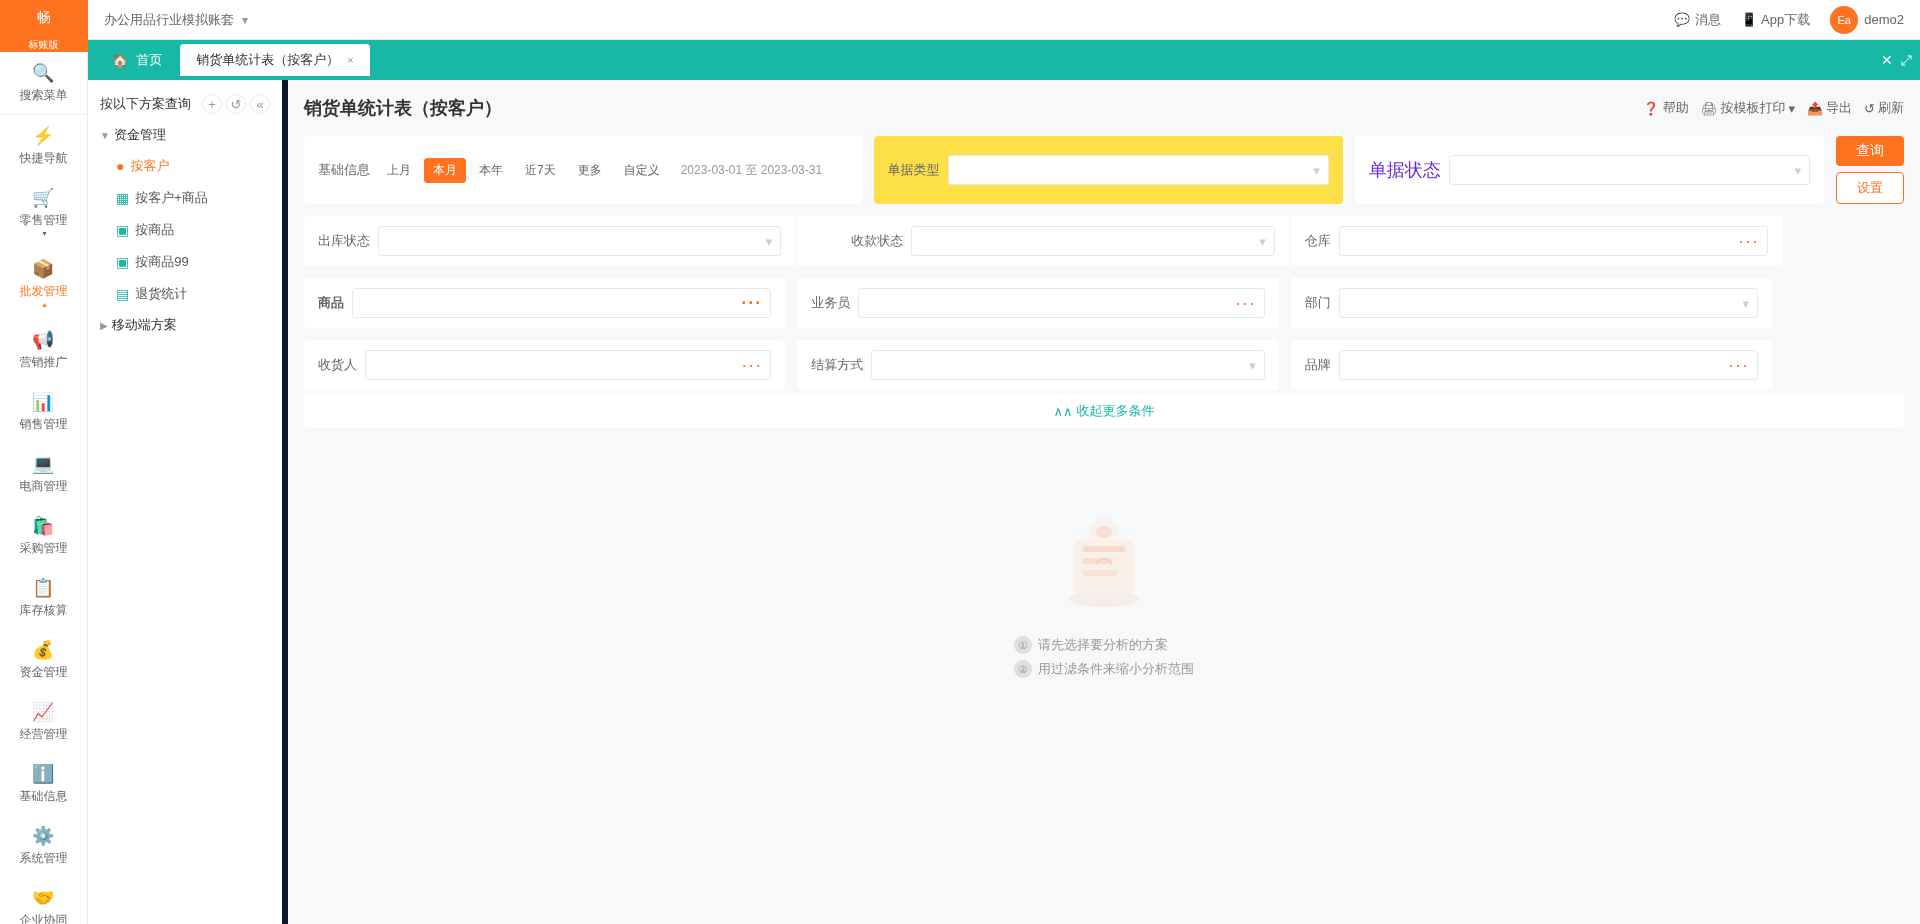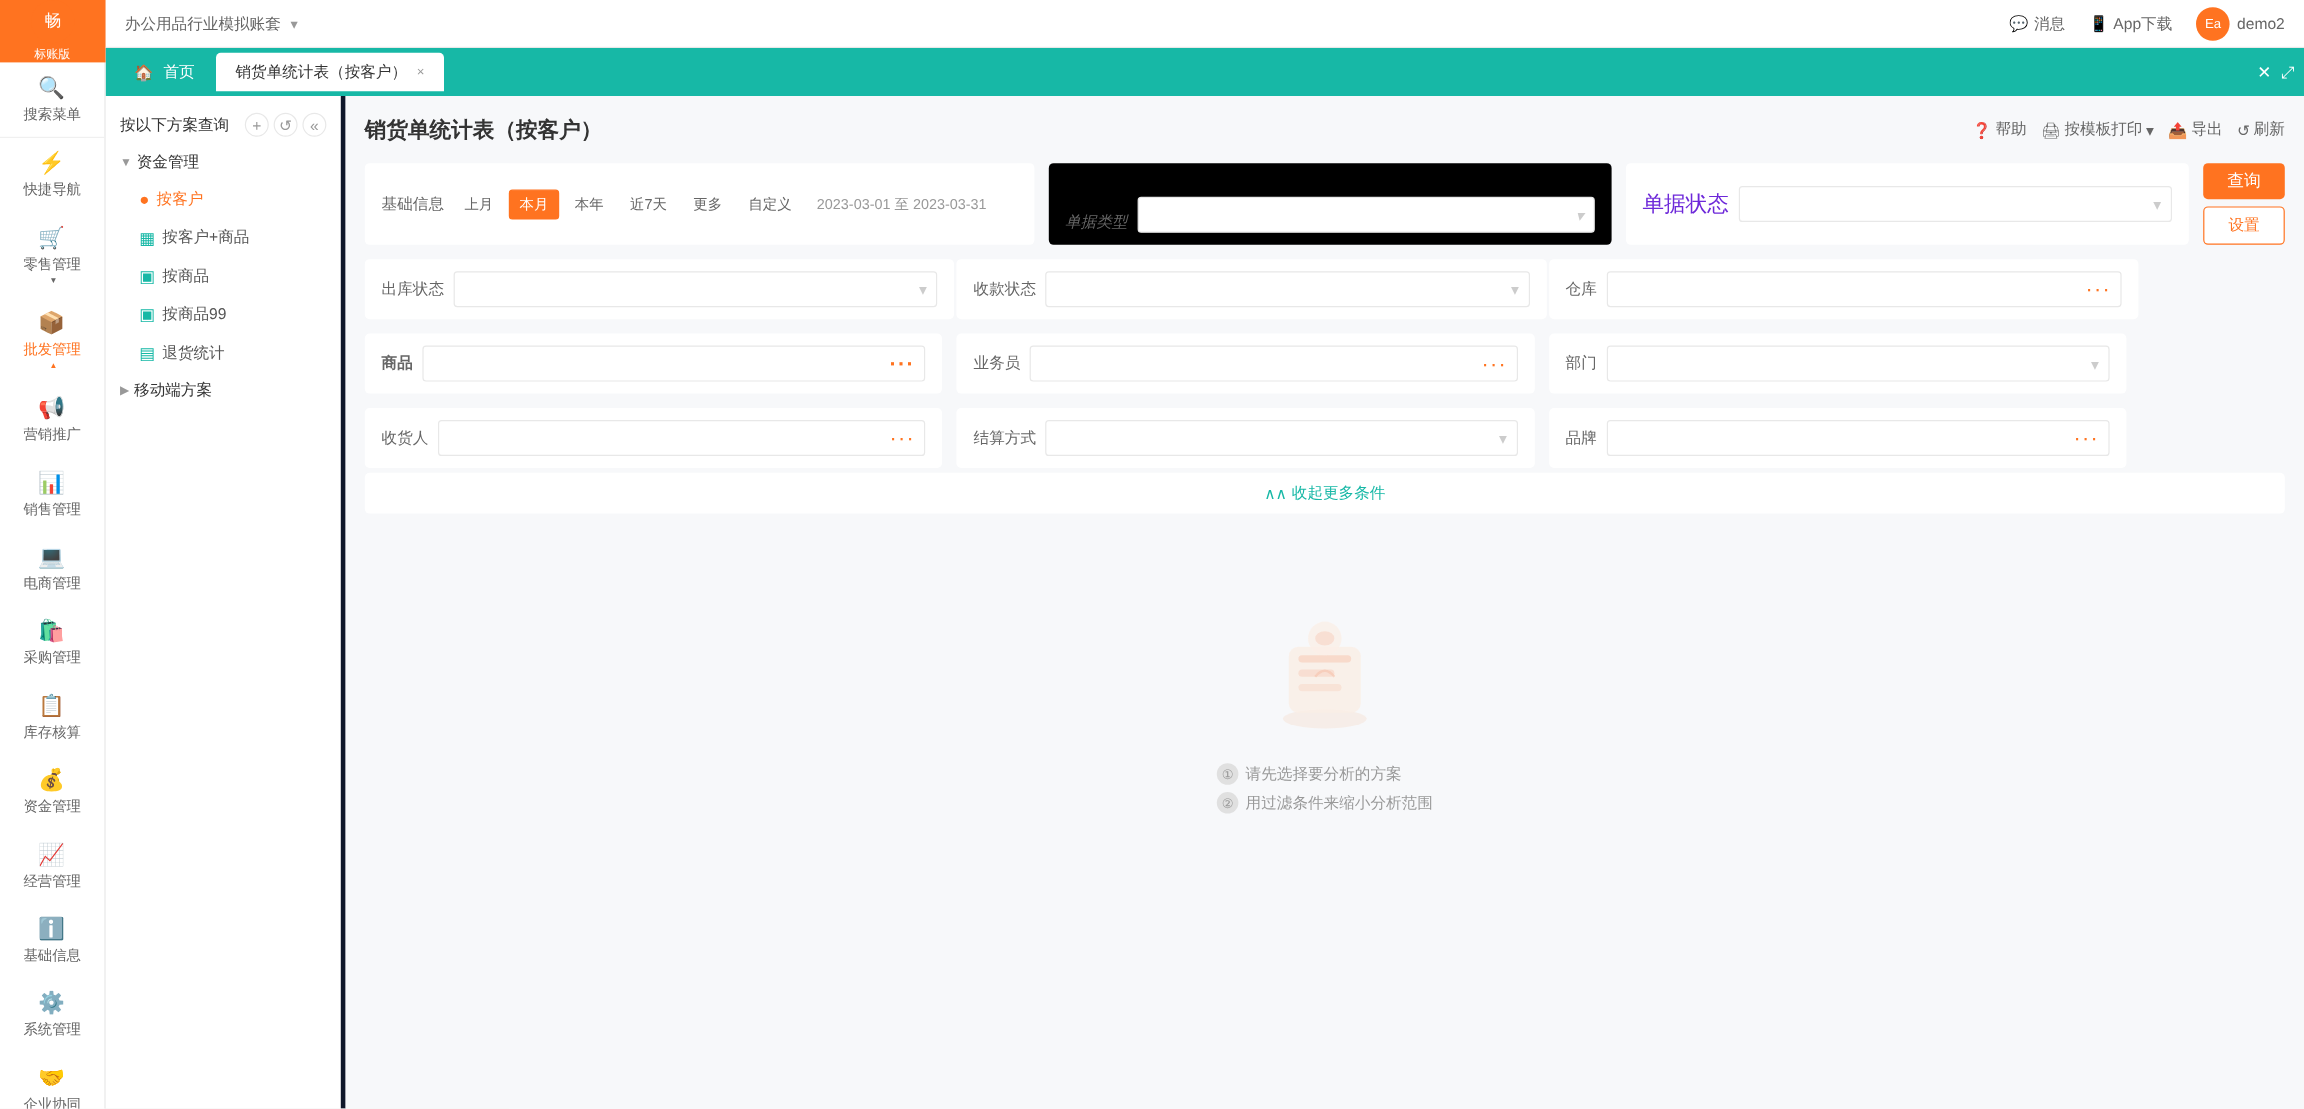--- a/index.html
+++ b/index.html
@@ -33,21 +33,21 @@
     .tab { height: 32px; padding: 0 16px; border-radius: 4px 4px 0 0; display: flex; align-items: center; gap: 8px; font-size: 13px; cursor: pointer; }
     .tab.home { color: #fff; background: transparent; }
     .tab.active { background: #fff; color: #333; }
     .tab.active .close { font-size: 11px; color: #999; cursor: pointer; }
     .tab-maximize { margin-left: auto; color: #fff; font-size: 16px; cursor: pointer; display: flex; gap: 8px; }
 
     
     .content { flex: 1; display: flex; overflow: hidden; }
 
     
-    .scheme-panel { width: 200px; background: #fff; border-right: 4px solid #0f172a; padding: 8px 0; flex-shrink: 0; overflow-y: auto; }
+    .scheme-panel { width: 200px; background: #fff; border-right: 6px solid #0f172a; padding: 8px 0; flex-shrink: 0; overflow-y: auto; }
     .scheme-header { display: flex; align-items: center; justify-content: space-between; padding: 6px 12px; font-size: 13px; color: #333; }
     .scheme-header-actions { display: flex; gap: 4px; }
     .scheme-btn { width: 20px; height: 20px; border-radius: 50%; display: flex; align-items: center; justify-content: center; font-size: 13px; cursor: pointer; color: #999; border: 1px solid #e8e8e8; }
     .scheme-group { }
     .scheme-group-header { display: flex; align-items: center; padding: 6px 12px; font-size: 13px; color: #333; cursor: pointer; }
     .scheme-group-header .triangle { margin-right: 4px; font-size: 10px; color: #999; }
     .scheme-item { display: flex; align-items: center; padding: 7px 12px 7px 28px; font-size: 13px; color: #555; cursor: pointer; gap: 6px; }
     .scheme-item.active { color: #ff7320; }
     .scheme-item .item-icon { font-size: 14px; color: #17b8a6; }
     .scheme-item.active .item-icon { color: #ff7320; }
@@ -266,21 +266,21 @@
             <span class="date-btn">上月</span>
             <span class="date-btn active">本月</span>
             <span class="date-btn">本年</span>
             <span class="date-btn">近7天</span>
             <span class="date-btn">更多</span>
             <span class="date-btn">自定义</span>
           </div>
           <span class="date-range">2023-03-01 至 2023-03-31</span>
         </div>
 
-        <div style="background:#000000;padding:10px 14px;border-radius:4px;display:flex;align-items:flex-end;gap:8px;flex:1;font-style:italic;">
+        <div style="background:#fde047;padding:10px 14px;border-radius:4px;display:flex;align-items:center;gap:8px;flex:1;">
           <span style="font-size:13px;color:#666;white-space:nowrap;">单据类型</span>
           <div class="filter-select" style="flex:1;height:30px;border:1px solid #e8e8e8;border-radius:3px;padding:0 8px;display:flex;align-items:center;justify-content:flex-end;">
             <span style="color:#ccc;">▾</span>
           </div>
         </div>
 
         <div style="background:#fff;padding:10px 14px;border-radius:4px;display:flex;align-items:center;gap:8px;flex:1;">
           <span style="font-size:18px;color:#6d28d9;white-space:nowrap;">单据状态</span>
           <div class="filter-select" style="flex:1;height:30px;border:1px solid #e8e8e8;border-radius:3px;padding:0 8px;display:flex;align-items:center;justify-content:flex-end;">
             <span style="color:#ccc;">▾</span>
@@ -294,21 +294,21 @@
       </div>
 
       <div style="display:flex; gap:2px; margin-bottom:12px;">
         <div style="background:#fff;padding:10px 14px;border-radius:4px;display:flex;align-items:center;gap:8px;flex:1;">
           <span style="font-size:13px;color:#666;white-space:nowrap;">出库状态</span>
           <div class="filter-select" style="flex:1;height:30px;border:1px solid #e8e8e8;border-radius:3px;padding:0 8px;display:flex;align-items:center;justify-content:flex-end;">
             <span style="color:#ccc;">▾</span>
           </div>
         </div>
         <div style="background:#fff;padding:10px 14px;border-radius:4px;display:flex;align-items:center;gap:8px;flex:1;">
-          <span style="font-size:13px;color:#666;white-space:nowrap;">收款状态</span>
+          <span style="font-size:13px;color:#666;white-space:nowrap;margin-left:40px;">收款状态</span>
           <div class="filter-select" style="flex:1;height:30px;border:1px solid #e8e8e8;border-radius:3px;padding:0 8px;display:flex;align-items:center;justify-content:flex-end;">
             <span style="color:#ccc;">▾</span>
           </div>
         </div>
         <div style="background:#fff;padding:10px 14px;border-radius:4px;display:flex;align-items:center;gap:8px;flex:1;">
           <span style="font-size:13px;color:#666;white-space:nowrap;">仓库</span>
           <div class="filter-select" style="flex:1;height:30px;border:1px solid #e8e8e8;border-radius:3px;padding:0 8px;display:flex;align-items:center;justify-content:flex-end;">
             <span style="color:#ff7320;font-size:18px;letter-spacing:1px;">···</span>
           </div>
         </div>

